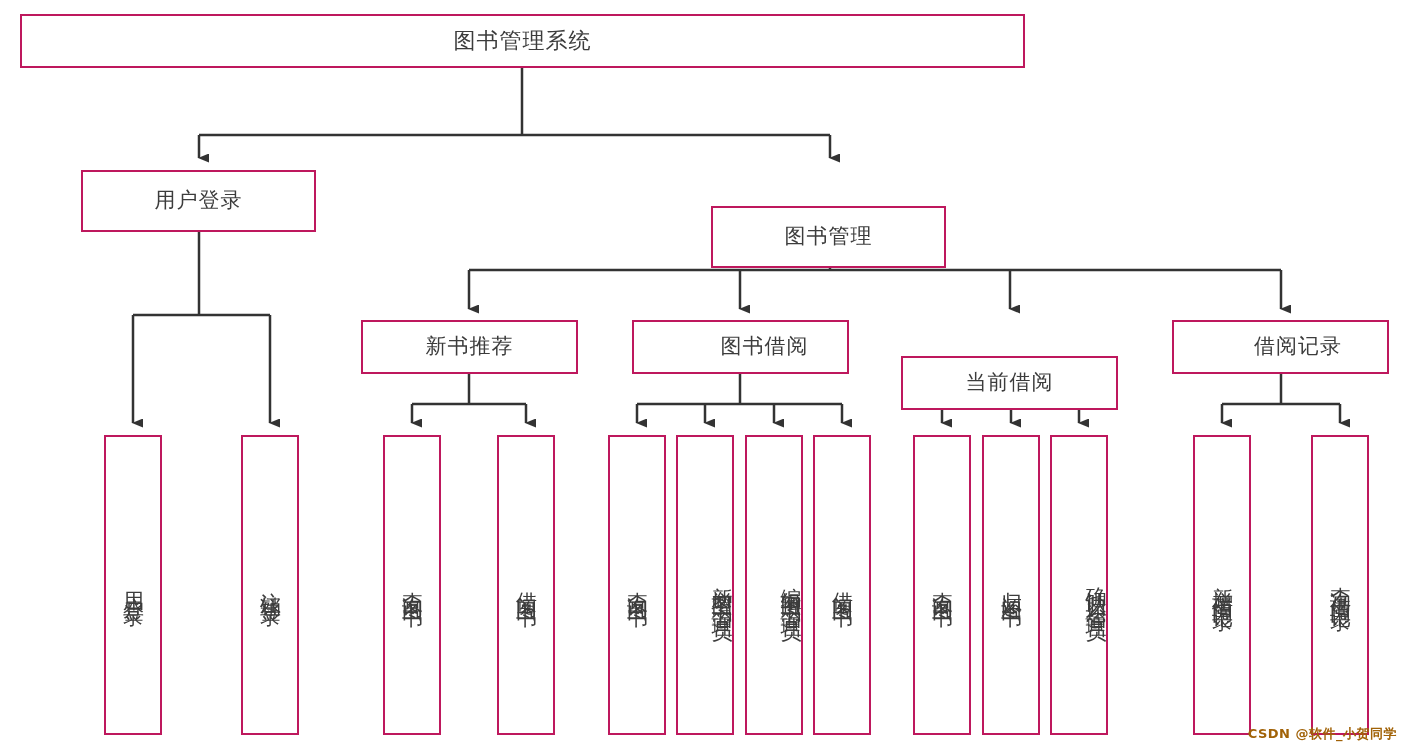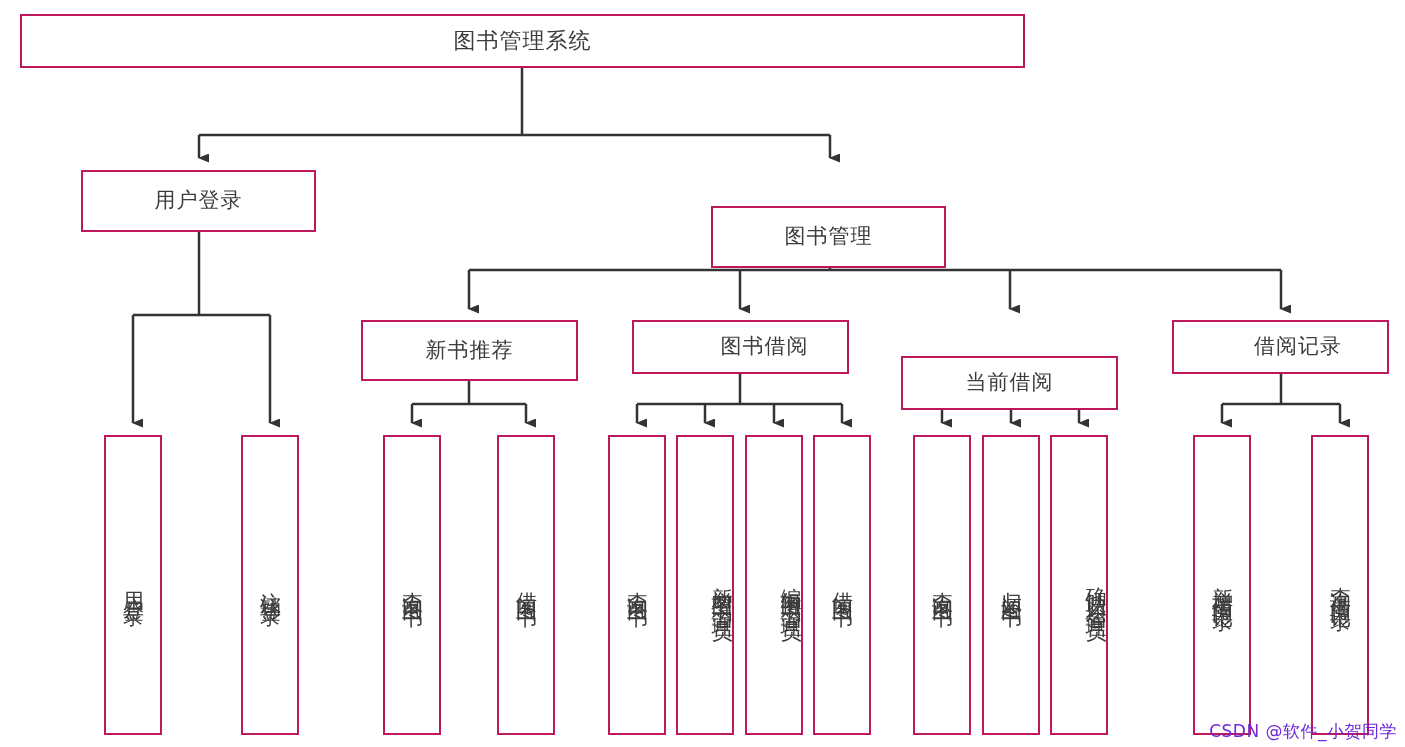--- a/index.html
+++ b/index.html
@@ -61,25 +61,26 @@
   }
   .leaf-text {
     writing-mode: vertical-rl;
     text-orientation: upright;
     white-space: nowrap;
   }
   #watermark {
     position: absolute;
     right: 8px;
     bottom: 4px;
-    font-size: 17px;
-    color: #6d28d9;
+    font-size: 13px;
+    color: #a16207;
     letter-spacing: 0.5px;
     white-space: nowrap;
     font-family: "DejaVu Sans", "Liberation Sans", sans-serif;
+    font-weight: bold;
   }
 </style>
 </head>
 <body>
 
 <div id="diagram-canvas">
 
   <svg id="connector-layer" viewBox="0 0 1405 747" width="1405" height="747" xmlns="http://www.w3.org/2000/svg">
     <defs>
       <marker id="arrowhead" markerWidth="9" markerHeight="11" refX="4.5" refY="10" orient="auto" markerUnits="userSpaceOnUse">
@@ -129,21 +130,21 @@
       <path d="M1222,404 L1222,423" marker-end="url(#arrowhead)"></path>
       <path d="M1340,404 L1340,423" marker-end="url(#arrowhead)"></path>
     </g>
   </svg>
 
   <div class="node node-h node-root" style="left:20px; top:14px; width:1005px; height:54px;">图书管理系统</div>
 
   <div class="node node-h" style="left:81px; top:170px; width:235px; height:62px;">用户登录</div>
   <div class="node node-h" style="left:711px; top:170px; width:235px; height:62px;margin-top:36px;">图书管理</div>
 
-  <div class="node node-h" style="left:361px; top:320px; width:217px; height:61px;">新书推荐</div>
+  <div class="node node-h" style="left:361px; top:320px; width:217px; height:54px;">新书推荐</div>
   <div class="node node-h" style="left:632px; top:320px; width:217px; height:54px;padding-left:48px;">图书借阅</div>
   <div class="node node-h" style="left:901px; top:320px; width:217px; height:54px;margin-top:36px;">当前借阅</div>
   <div class="node node-h" style="left:1172px; top:320px; width:217px; height:54px;padding-left:35px;">借阅记录</div>
 
   <div class="node node-leaf leaf-centered" style="left:104px; top:435px; width:58px; height:300px;">
     <span class="leaf-text">用户登录</span>
   </div>
   <div class="node node-leaf leaf-centered" style="left:241px; top:435px; width:58px; height:300px;">
     <span class="leaf-text">注销登录</span>
   </div>

